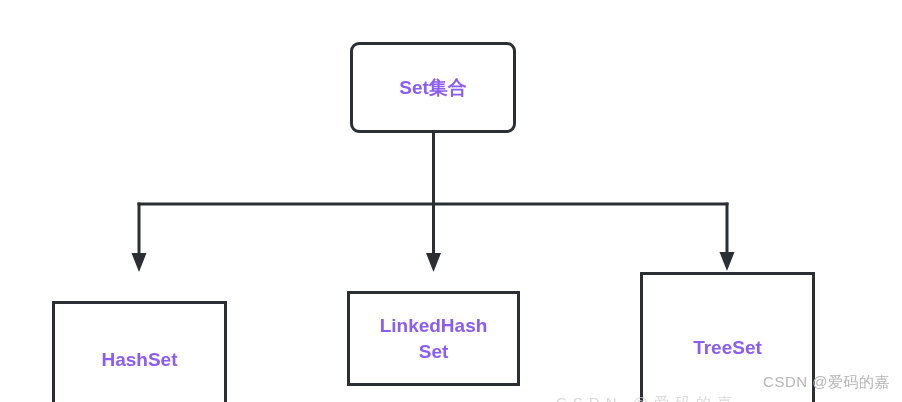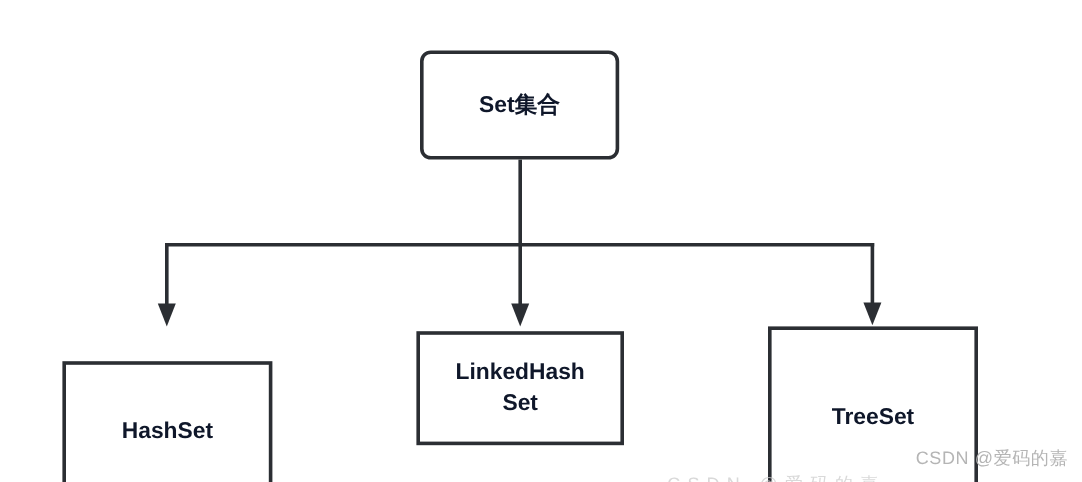--- a/index.html
+++ b/index.html
@@ -27,41 +27,41 @@
     position: absolute;
     box-sizing: border-box;
     background: #ffffff;
     border: 3px solid #2b2e33;
     display: flex;
     align-items: center;
     justify-content: center;
     text-align: center;
     font-weight: bold;
     font-size: 19px;
-    color: #0f172a;
+    color: #8b5cf6;
     line-height: 1.35;
     white-space: pre-line;
   }
   .node-root {
     left: 350px;
     top: 42px;
     width: 166px;
     height: 91px;
     border-radius: 9px;
   }
   .node-hashset {
     left: 52px;
     top: 273px;
     width: 175px;
     height: 117px;
     margin-top: 28px;
   }
   .node-linkedhashset {
     left: 347px;
-    top: 276px;
+    top: 291px;
     width: 173px;
     height: 95px;
   }
   .node-treeset {
     left: 640px;
     top: 272px;
     width: 175px;
     height: 152px;
   }
   .watermark {

